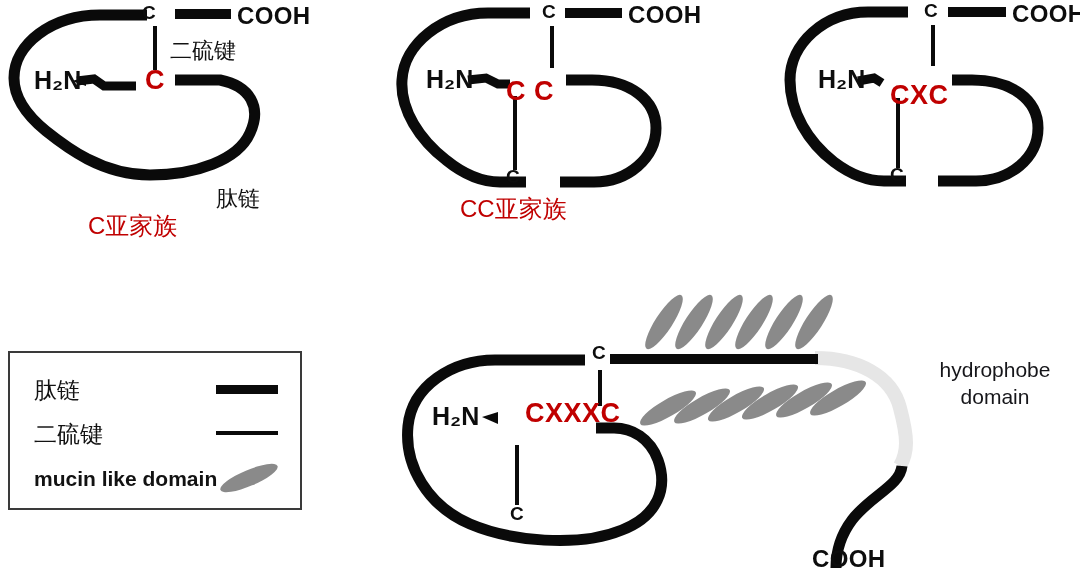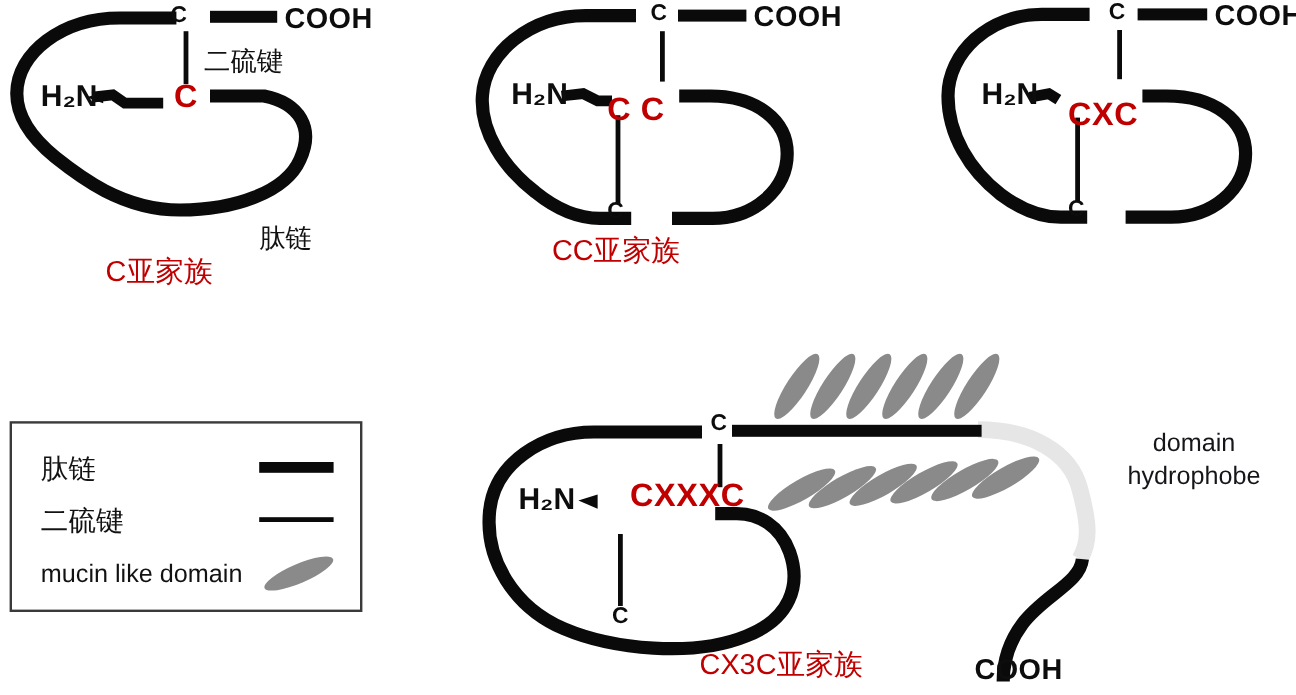--- a/index.html
+++ b/index.html
@@ -196,21 +196,21 @@
       <span class="legend-text legend-cn" style="top:4px;">肽链</span>
       <span class="swatch-thick" style="top:14px;"></span>
     </div>
 
     <div class="legend-row" style="top:62px;">
       <span class="legend-text legend-cn" style="top:4px;">二硫键</span>
       <span class="swatch-thin" style="top:16px;"></span>
     </div>
 
     <div class="legend-row" style="top:110px;">
-      <span class="legend-text legend-en" style="top:4px;">mucin like domain</span>
+      <span class="legend-text legend-en" style="top:4px;font-weight:bold;">mucin like domain</span>
       <span class="swatch-mucin" style="top:-2px;">
         <svg width="66" height="34" viewBox="0 0 66 34">
           <ellipse cx="33" cy="17" rx="31" ry="8" fill="#8a8a8a" transform="rotate(-23 33 17)"></ellipse>
         </svg>
       </span>
     </div>
   </div>
 
   <div class="panel" style="left:400px; top:280px; width:680px; height:299px;">
     <svg class="art" width="680" height="299" viewBox="0 0 680 299">
@@ -248,19 +248,18 @@
       <line x1="200" y1="90" x2="200" y2="126" stroke="#0a0a0a" stroke-width="4"></line>
       <line x1="117" y1="165" x2="117" y2="225" stroke="#0a0a0a" stroke-width="4"></line>
     </svg>
 
     <div class="lbl cys-small" style="left:192px; top:62px;">C</div>
     <div class="lbl h2n" style="left:32px; top:122px;">H₂N</div>
     <div class="lbl red-core" style="left:125px; top:118px;">CXXXC</div>
     <div class="lbl cys-small" style="left:110px; top:223px;">C</div>
     <div class="lbl cooh" style="left:412px; top:265px;">COOH</div>
     <div class="lbl hydro" style="left:520px; top:76px; width:150px;">
+      <div>hydrophobe</div>
       <div>domain</div>
-      <div>hydrophobe</div>
-    </div>
-    <div class="lbl family-title" style="left:183px; top:258px;">CX3C亚家族</div>
+    </div>
   </div>
 
 </div>
 
 </body></html>

